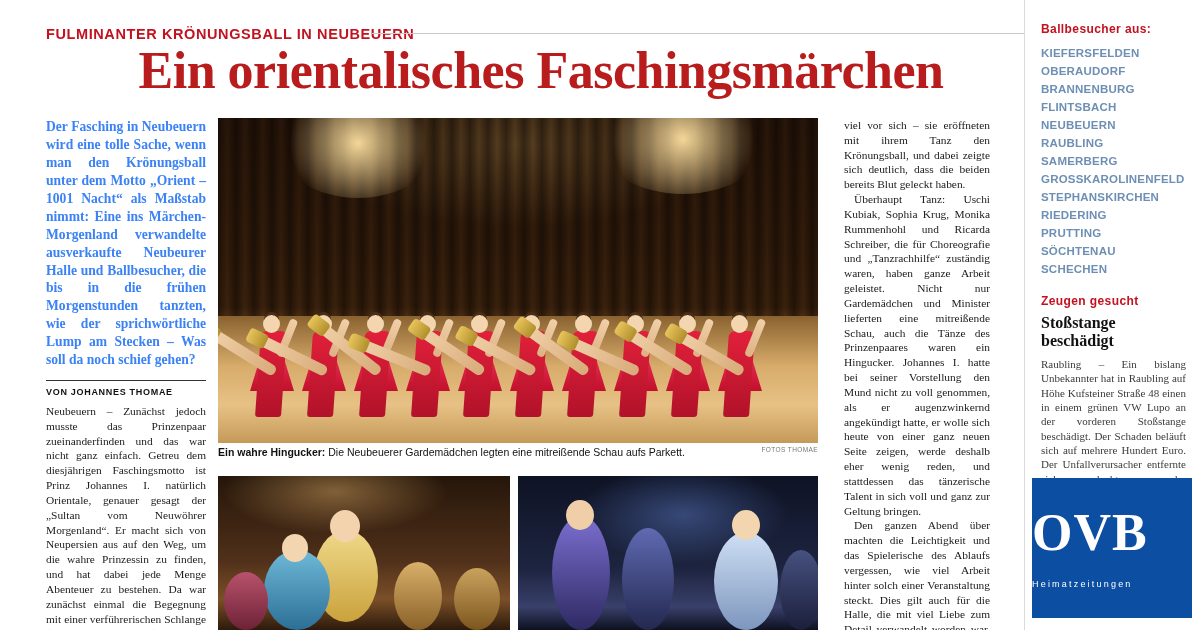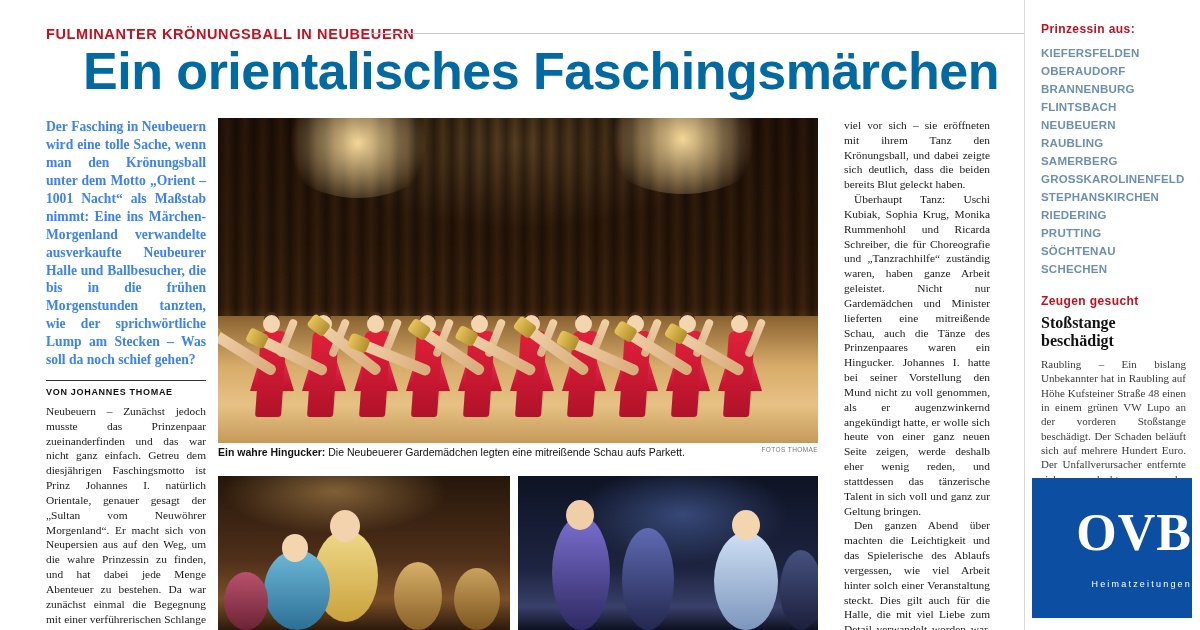--- a/index.html
+++ b/index.html
@@ -31,25 +31,25 @@
     position: absolute;
     left: 372px; top: 33px;
     width: 652px; height: 1px;
     background: #c9c9c9;
   }
   .headline {
     position: absolute;
     left: 46px; top: 44px;
     width: 990px;
     text-align: center;
-    font-family: Liberation Sans, sans-serif;
+    font-family: Liberation Serif, serif;
     font-weight: bold;
     font-size: 52px;
     line-height: 1.05;
-    color: #0369a1;
+    color: #b91c1c;
     letter-spacing: -0.5px;
   }
 
   
   .lead {
     position: absolute;
     left: 46px; top: 118px;
     width: 160px;
     font-family: "Liberation Serif", serif;
     font-size: 13.6px;
@@ -281,21 +281,21 @@
 
   
   .logo {
     position: absolute;
     left: 1032px; top: 478px;
     width: 160px; height: 140px;
     background: #0b4ea2;
     color: #ffffff;
     display: flex;
     flex-direction: column;
-    align-items: flex-end;
+    align-items: flex-start;
     justify-content: center;
   }
   .logo-main {
     font-family: "Liberation Serif", serif;
     font-weight: bold;
     font-size: 52px;
     letter-spacing: 1px;
     line-height: 1;
   }
   .logo-sub {
@@ -443,21 +443,21 @@
     <div class="blob" style="left:262px;top:74px;width:42px;height:80px;background:linear-gradient(#46517f,#1a1f3b);"></div>
   </div>
 
   <div class="col-right">
     <p>viel vor sich – sie eröffneten mit ihrem Tanz den Krönungsball, und dabei zeigte sich deutlich, dass die beiden bereits Blut geleckt haben.</p>
     <p>Überhaupt Tanz: Uschi Kubiak, Sophia Krug, Monika Rummenhohl und Ricarda Schreiber, die für Choreografie und „Tanzrachhilfe“ zuständig waren, haben ganze Arbeit geleistet. Nicht nur Gardemädchen und Minister lieferten eine mitreißende Schau, auch die Tänze des Prinzenpaares waren ein Hingucker. Johannes I. hatte bei seiner Vorstellung den Mund nicht zu voll genommen, als er augenzwinkernd angekündigt hatte, er wolle sich heute von einer ganz neuen Seite zeigen, werde deshalb eher wenig reden, und stattdessen das tänzerische Talent in sich voll und ganz zur Geltung bringen.</p>
     <p>Den ganzen Abend über machten die Leichtigkeit und das Spielerische des Ablaufs vergessen, wie viel Arbeit hinter solch einer Veranstaltung steckt. Dies gilt auch für die Halle, die mit viel Liebe zum Detail verwandelt worden war. Die Decke beispielsweise war mit schwarzen Stoffbahnen komplett verhängt, die Sternbilder aus kleinen Lampen zum orientalischen Nachthimmel machten. Für die vorweihnacht-</p>
   </div>
 
   <div class="rail">
-    <div class="rail-title">Prinzessin aus:</div>
+    <div class="rail-title">Ballbesucher aus:</div>
     <ul class="rail-list">
       <li>Kiefersfelden</li>
       <li>Oberaudorf</li>
       <li>Brannenburg</li>
       <li>Flintsbach</li>
       <li>Neubeuern</li>
       <li>Raubling</li>
       <li>Samerberg</li>
       <li>Grosskarolinenfeld</li>
       <li>Stephanskirchen</li>

